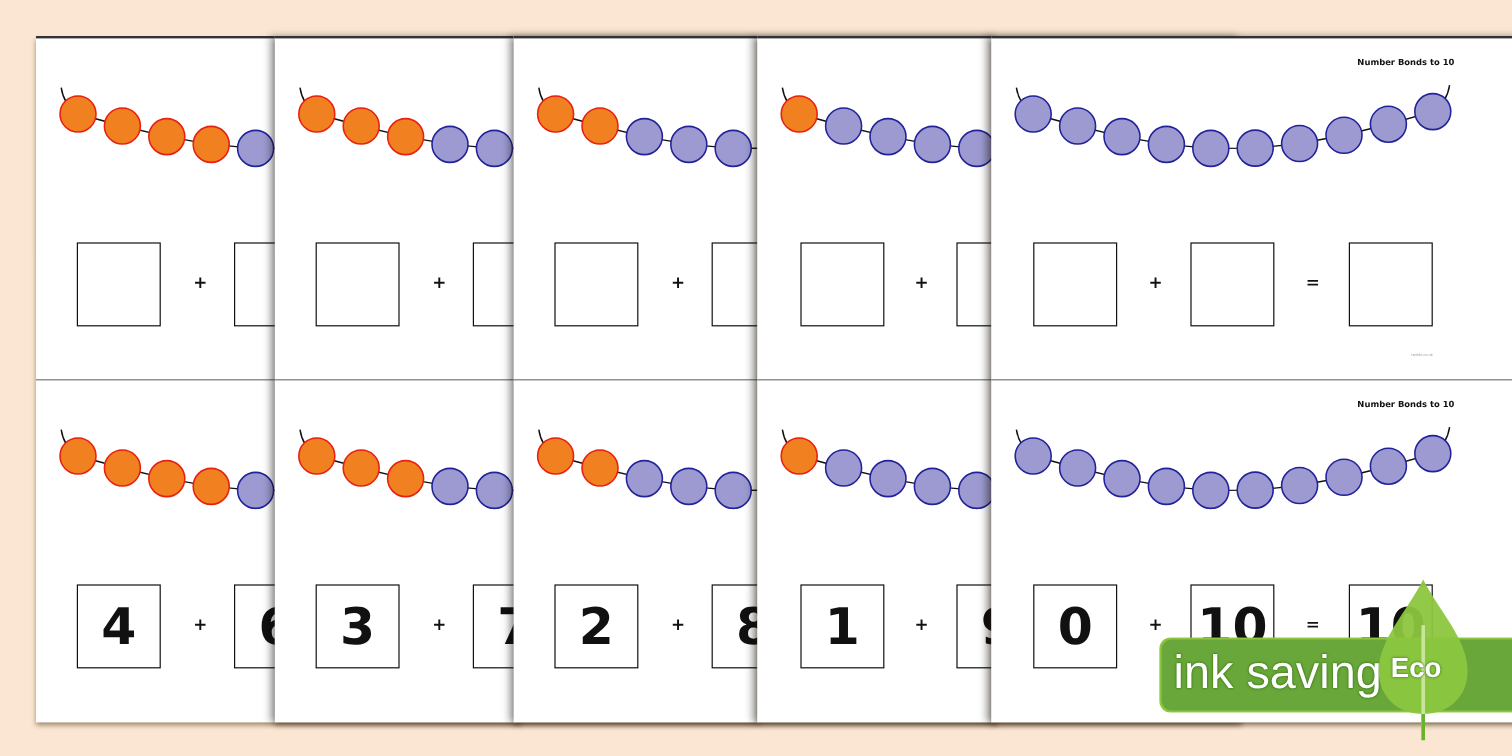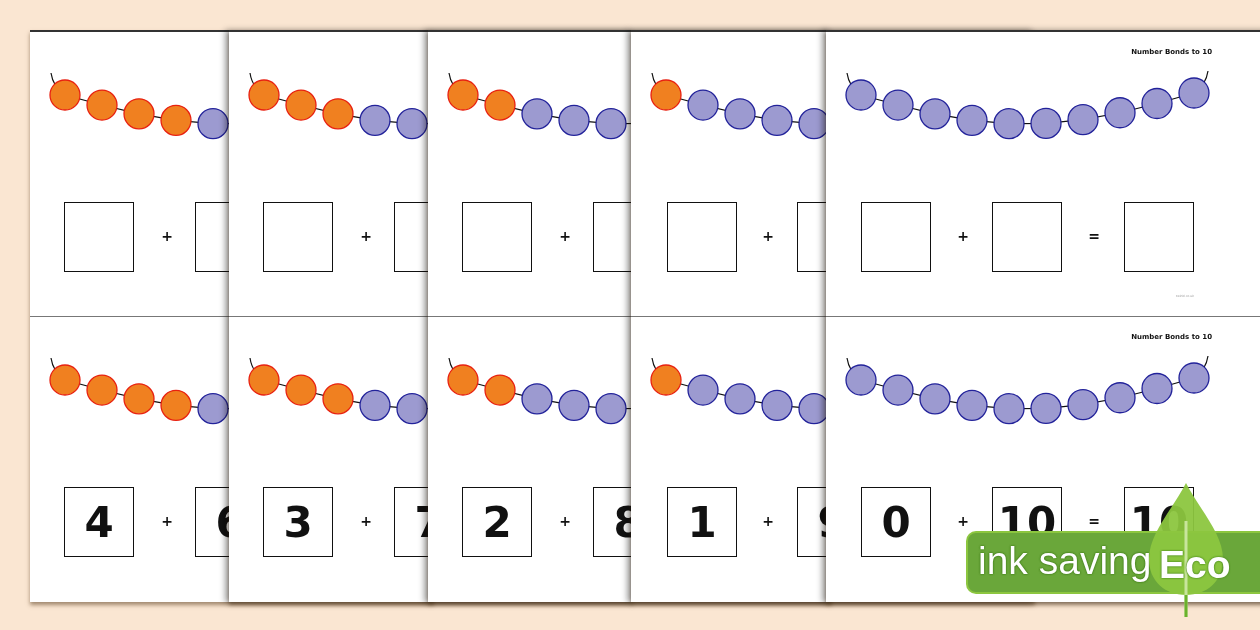--- a/index.html
+++ b/index.html
@@ -12,21 +12,21 @@
   .half.bottom{top:285px;}
   .beads{position:absolute;left:0;top:0;width:404px;height:140px;}
   .title{position:absolute;right:18px;top:16px;font-size:7px;font-weight:bold;color:#111;}
   .box{position:absolute;top:170px;width:70px;height:70px;border:1.5px solid #111;background:#fff;display:flex;align-items:center;justify-content:center;font-family:"DejaVu Sans",sans-serif;font-weight:bold;font-size:42px;color:#111;box-sizing:border-box;}
   .op{position:absolute;top:196px;font-weight:bold;font-size:14px;color:#111;width:14px;text-align:center;}
   .copy{position:absolute;right:36px;top:262px;font-size:3px;color:#999;}
   .eco{position:absolute;left:966px;top:531px;width:294px;height:64px;}
   .eco-bar{position:absolute;left:0;top:0;width:294px;height:63px;background:#6aa73a;border:2px solid #8cc63f;border-radius:10px 0 0 10px;border-right:none;box-sizing:border-box;}
   .eco-text{position:absolute;left:12px;top:10px;color:#fff;font-family:"Liberation Sans",sans-serif;font-size:39px;line-height:40px;text-shadow:0 0 2px #3d7a16,0 0 2px #3d7a16;}
   .eco-leaf{position:absolute;left:1147px;top:481px;width:78px;height:136px;}
-  .eco-leaf-label{position:absolute;left:1159px;top:543px;color:#fff;font-family:"Liberation Sans",sans-serif;font-weight:bold;font-size:39px;text-shadow:0 0 2px #4b8a1e,0 0 2px #4b8a1e;}
+  .eco-leaf-label{position:absolute;left:1159px;top:543px;color:#fff;font-family:"Liberation Sans",sans-serif;font-weight:bold;font-size:23px;text-shadow:0 0 2px #4b8a1e,0 0 2px #4b8a1e;}
 </style>
 </head>
 <body>
 
 <div class="stage">
 
   <div class="card" style="left:30px;width:404px;z-index:1;box-shadow:0 3px 4px rgba(90,60,30,0.55);">
     <div class="half top">
       <svg class="beads" viewBox="0 0 404 140">
           <path d="M 21 41 Q 23 55 35 63 L 35 63 L 72 73.03838207754784 L 109 81.83918384615173 L 146 88.31409544686649 L 183 91.65534370147736 L 220 91.43312147925514 L 257 87.64742878019983 L 294 80.72807273504063 L 331 71.4828265219923 L 368 61.00000000000001 Q 380 53.00000000000001 382 39.00000000000001" stroke="#111" stroke-width="1.2" fill="none"></path>

